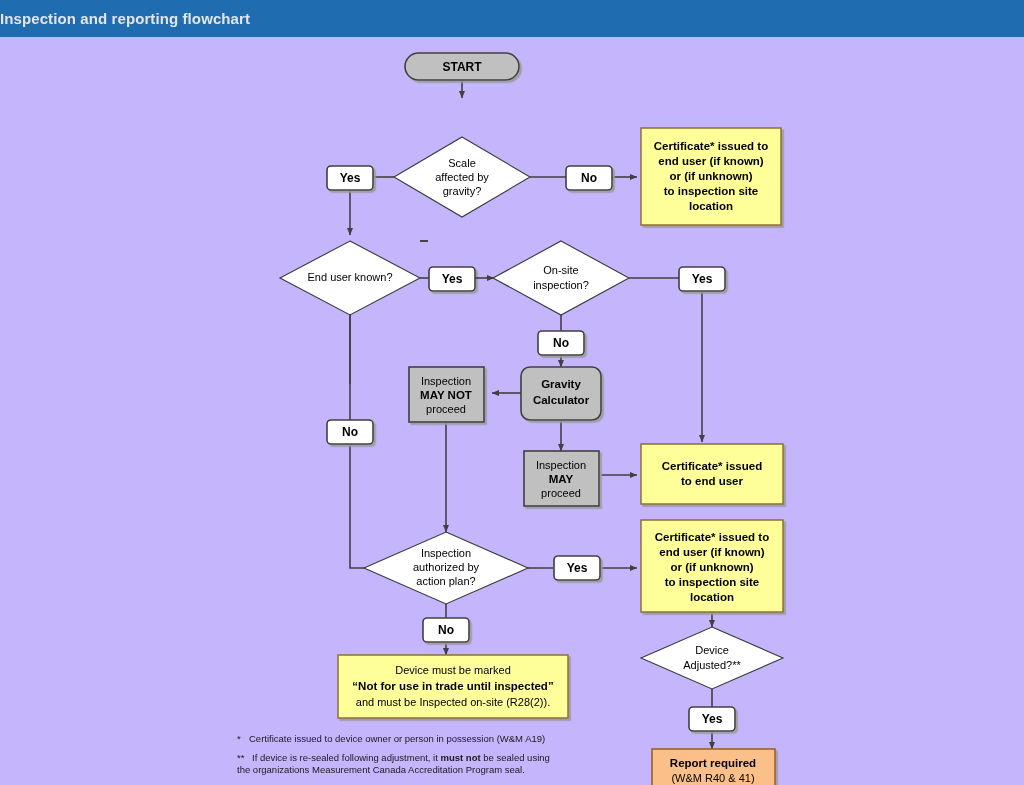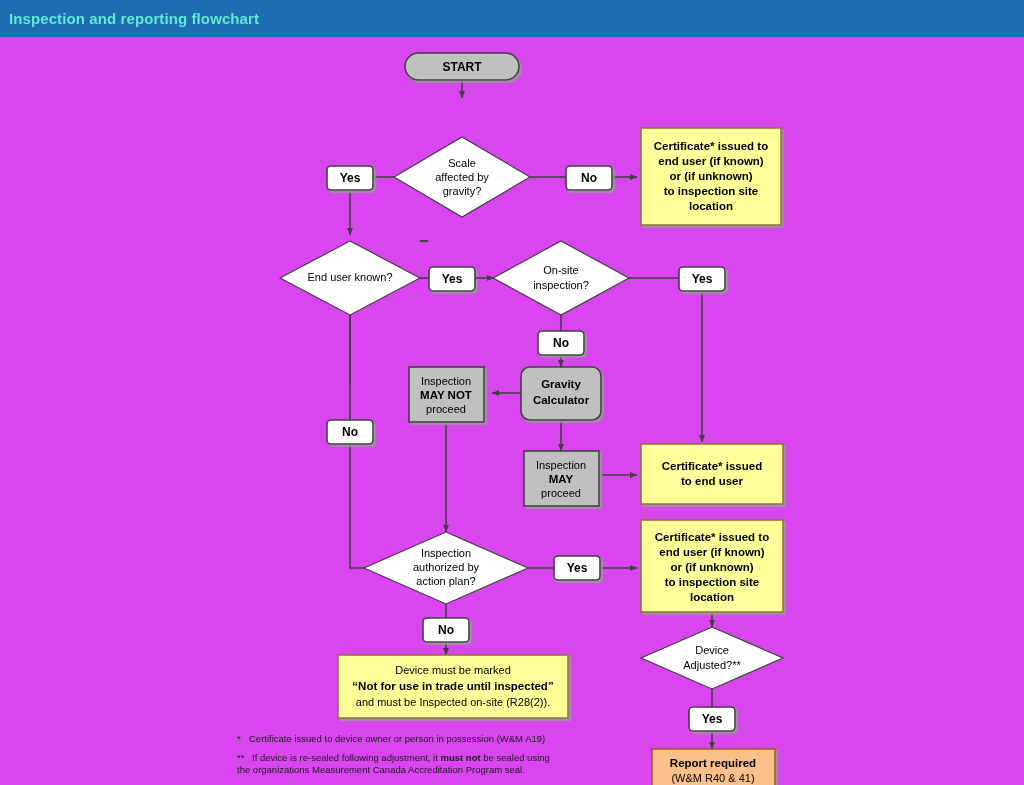--- a/index.html
+++ b/index.html
@@ -20,33 +20,33 @@
   #title-bar {
     position: absolute;
     left: 0; top: 0;
     width: 1024px;
     height: 37px;
     background: #1f6cb0;
     display: flex;
     align-items: center;
   }
   #title-bar .title-text {
-    color: #5eead4;
+    color: #e5e5e5;
     font-size: 15px;
     font-weight: bold;
-    padding-left: 9px;
+    padding-left: 0;
     letter-spacing: 0.1px;
     font-family: "Liberation Sans", sans-serif;
   }
   #canvas {
     position: absolute;
     left: 0; top: 37px;
     width: 1024px;
     height: 748px;
-    background: #d946ef;
+    background: #c4b5fd;
   }
   svg { display: block; }
   .shp { stroke: #404040; stroke-width: 1.6; }
   .diamond { fill: #ffffff; stroke: #3a3a3a; stroke-width: 1.1; }
   .conn { stroke: #404040; stroke-width: 1.6; fill: none; }
   .lbl { font-family: "Liberation Sans", sans-serif; font-size: 11px; fill: #000000; }
   .lbl-b { font-family: "Liberation Sans", sans-serif; font-size: 11.5px; font-weight: bold; fill: #000000; }
   .lbl-yn { font-family: "Liberation Sans", sans-serif; font-size: 12px; font-weight: bold; fill: #000000; }
   .lbl-start { font-family: "Liberation Sans", sans-serif; font-size: 12px; font-weight: bold; fill: #000000; }
   .foot { font-family: "Liberation Sans", sans-serif; font-size: 9.5px; fill: #1a1a1a; }

